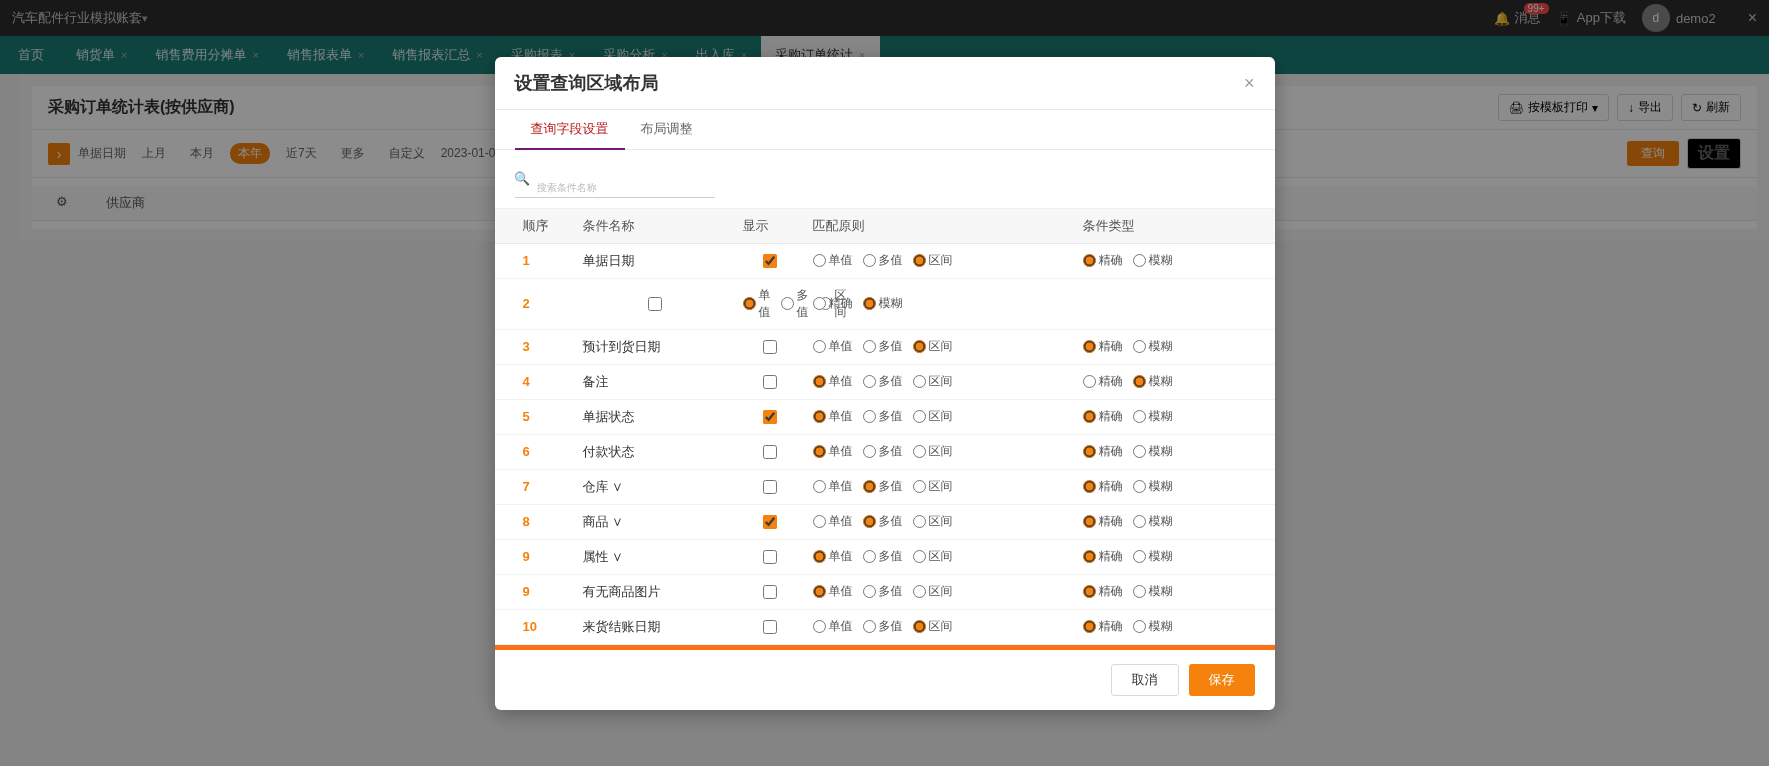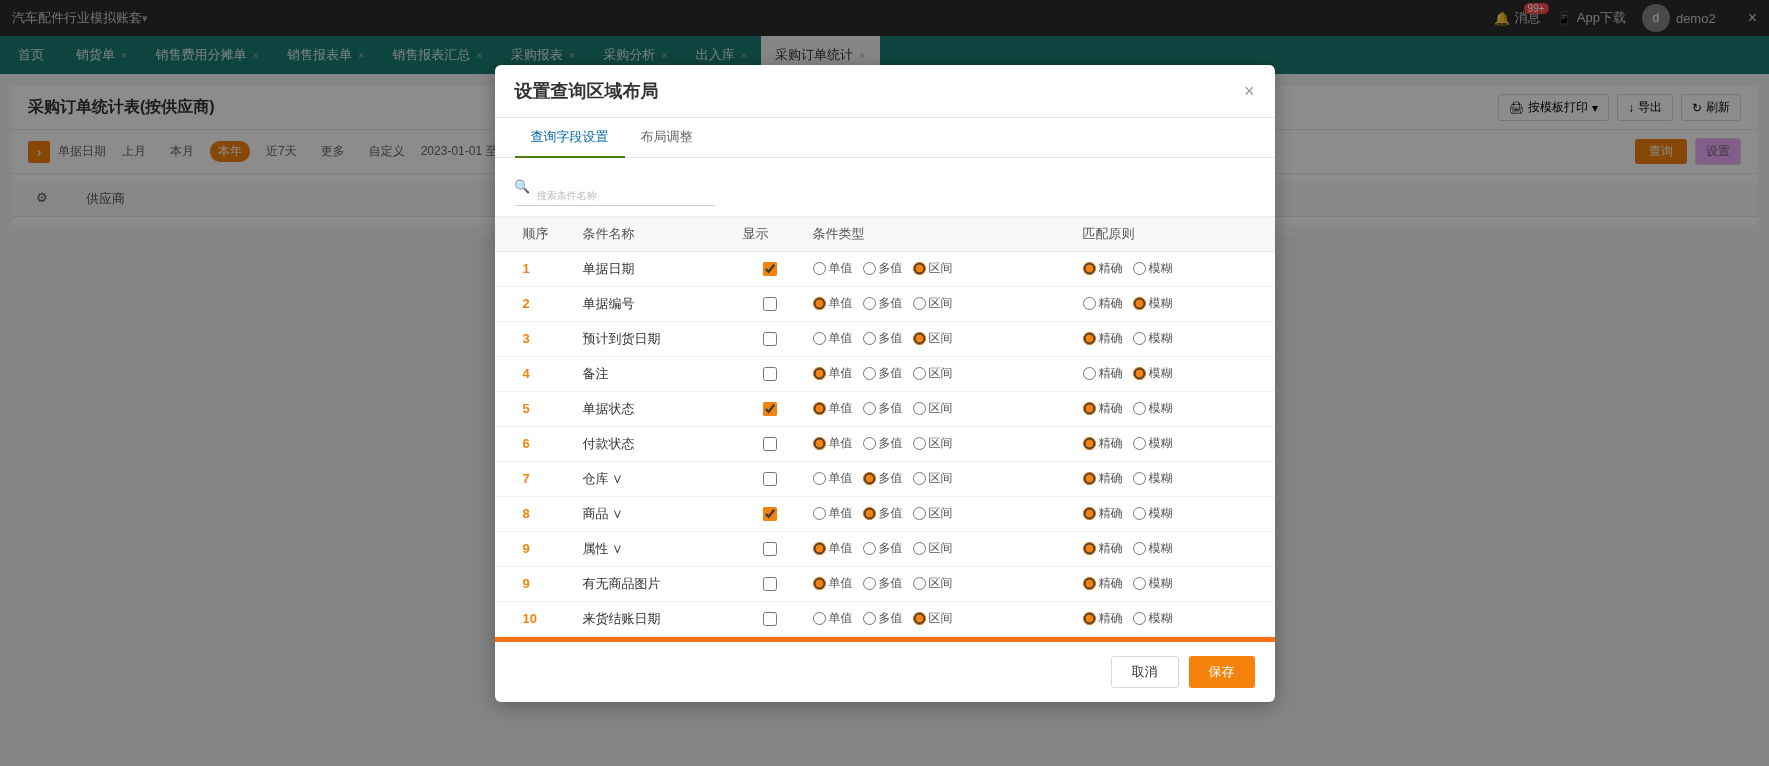--- a/index.html
+++ b/index.html
@@ -45,20 +45,21 @@
       background: #f5f5f5;
       color: #333;
     }
     .tab-close { font-size: 11px; color: #aaa; cursor: pointer; }
     .tab-item.home { padding: 0 18px; }
 
     
     .main-area {
       background: #f5f5f5;
       padding: 12px;
+      margin-left: 20px;
     }
     .page-header {
       background: white;
       padding: 8px 16px;
       display: flex;
       align-items: center;
       justify-content: space-between;
       border-bottom: 1px solid #e8e8e8;
     }
     .page-title { font-size: 16px; font-weight: bold; color: #333; }
@@ -73,21 +74,21 @@
       align-items: center;
       gap: 8px;
       border-bottom: 1px solid #e8e8e8;
     }
     .filter-toggle { background: #f5820d; color: white; border: none; width: 22px; height: 22px; cursor: pointer; font-size: 14px; display: flex; align-items: center; justify-content: center; border-radius: 2px; }
     .date-label { font-size: 12px; color: #666; }
     .date-btn { padding: 2px 8px; font-size: 12px; border: none; background: transparent; cursor: pointer; color: #666; }
     .date-btn.active { background: #f5820d; color: white; border-radius: 10px; padding: 2px 8px; }
     .date-range { font-size: 12px; color: #666; }
     .action-btn-query { background: #f5820d; color: white; border: none; padding: 4px 14px; border-radius: 3px; cursor: pointer; font-size: 12px; margin-left: auto; }
-    .action-btn-set { border: 1px solid #d9d9d9; background: #f0abfc; color: #666; padding: 4px 10px; border-radius: 3px; cursor: pointer; font-size: 12px; }
+    .action-btn-set { border: 1px solid #d9d9d9; background: #000000; color: #666; padding: 4px 10px; border-radius: 3px; cursor: pointer; font-size: 16px; font-weight: bold; }
 
     
     .table-area {
       background: white;
       margin: 0;
       padding: 8px 0;
     }
 
     
     .overlay {
@@ -129,22 +130,22 @@
     }
     .dialog-tab {
       padding: 10px 16px;
       cursor: pointer;
       font-size: 13px;
       color: #666;
       border-bottom: 2px solid transparent;
       margin-bottom: -1px;
     }
     .dialog-tab.active {
-      color: #0369a1;
-      border-bottom: 2px solid #4d7c0f;
+      color: #b91c1c;
+      border-bottom: 2px solid #701a75;
     }
 
     
     .dialog-search {
       padding: 10px 20px;
       border-bottom: 1px solid #f0f0f0;
     }
     .search-input-wrap {
       display: flex;
       align-items: center;
@@ -357,22 +358,22 @@
         <input type="text" class="search-input" placeholder="搜索条件名称" style="">
       </div>
     </div>
 
     <div class="dialog-body">
 
       <div class="dialog-table-header">
         <div class="dth">顺序</div>
         <div class="dth">条件名称</div>
         <div class="dth">显示</div>
+        <div class="dth">匹配原则</div>
         <div class="dth">条件类型</div>
-        <div class="dth">匹配原则</div>
       </div>
 
       <div class="dialog-table" id="dialog-rows-container">
 
       <div class="dialog-row">
             <div class="dtd order">1</div>
             <div class="dtd">单据日期</div>
             <div class="dtd cb-wrap">
               <input type="checkbox" checked="" style="">
             </div>
@@ -385,21 +386,20 @@
             </div>
             <div class="dtd">
               <div class="match-group">
                 <label class="radio-item"><input type="radio" name="mr-1" checked="" style="">精确</label>
                 <label class="radio-item"><input type="radio" name="mr-1" style="">模糊</label>
               </div>
             </div>
           </div>
           <div class="dialog-row">
             <div class="dtd order">2</div>
-            <div class="dtd">单据编号</div>
             <div class="dtd cb-wrap">
               <input type="checkbox" style="">
             </div>
             <div class="dtd">
               <div class="radio-group">
                 <label class="radio-item"><input type="radio" name="ct-2" checked="" style="">单值</label>
                 <label class="radio-item"><input type="radio" name="ct-2" style="">多值</label>
                 <label class="radio-item"><input type="radio" name="ct-2" style="">区间</label>
               </div>
             </div>

